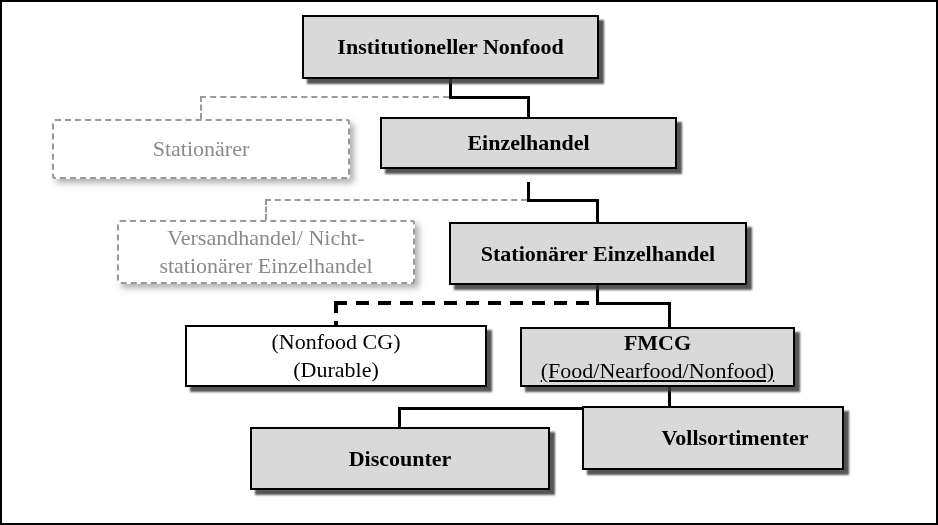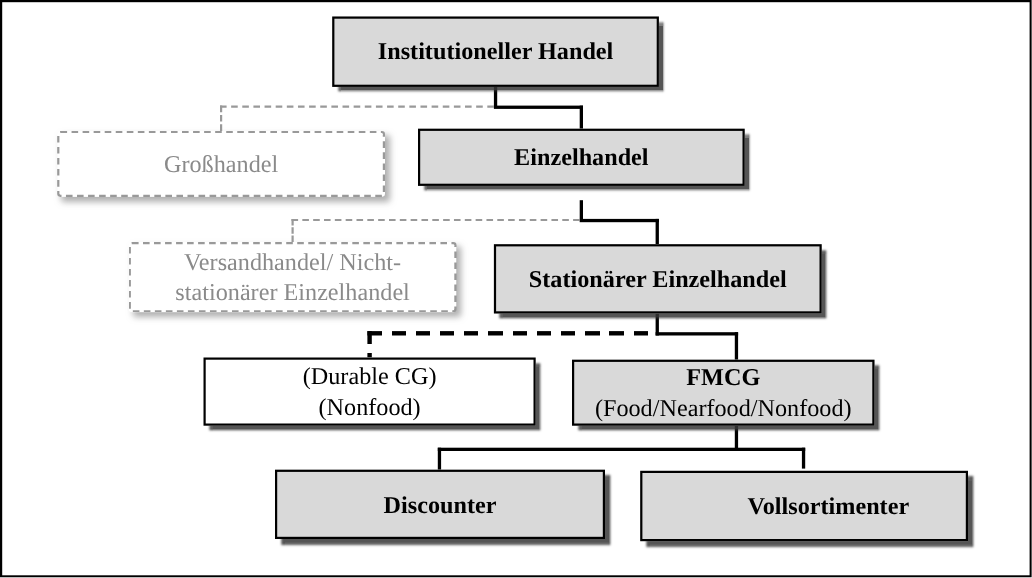--- a/index.html
+++ b/index.html
@@ -42,21 +42,21 @@
     box-shadow: 5px 5px 2px rgba(55,55,55,0.85);
   }
   .node.dashed {
     background: #ffffff;
     border: 2px dashed #999;
     border-radius: 3px;
     color: #8a8a8a;
     font-weight: normal;
     box-shadow: 4px 4px 6px rgba(150,150,150,0.75);
   }
-  .node .sub { font-weight: normal; }
+  .node .sub { font-weight: normal; text-decoration: underline; }
 
   
   .ln { position: absolute; z-index: 1; }
   .solid-h { height: 3px; background: #000; }
   .solid-v { width: 3px; background: #000; }
   .gdash-h { height: 0; border-top: 2px dashed #999; }
   .gdash-v { width: 0; border-left: 2px dashed #999; }
   .bdash-h {
     height: 4px;
     background: repeating-linear-gradient(to right, #000 0 13px, transparent 13px 22px);
@@ -91,51 +91,51 @@
 
   <div class="ln bdash-h" style="left:332px;top:299px;width:262px;"></div>
   <div class="ln bdash-v" style="left:332px;top:299px;height:24px;"></div>
 
   <div class="ln solid-v" style="left:666px;top:385px;height:23px;"></div>
   <div class="ln solid-h" style="left:396px;top:405px;width:334px;"></div>
   <div class="ln solid-v" style="left:396px;top:405px;height:20px;"></div>
   <div class="ln solid-v" style="left:727px;top:405px;height:19px;"></div>
 
   <div class="node solid-gray" style="left:300px;top:13px;width:297px;height:64px;">
-    <span>Institutioneller Handel</span>
+    <span>Institutioneller Nonfood</span>
   </div>
 
   <div class="node dashed" style="left:50px;top:117px;width:298px;height:60px;">
-    <span>Großhandel</span>
+    <span>Stationärer</span>
   </div>
 
   <div class="node solid-gray" style="left:378px;top:115px;width:297px;height:52px;">
     <span>Einzelhandel</span>
   </div>
 
   <div class="node dashed" style="left:115px;top:218px;width:298px;height:64px;">
     <span>Versandhandel/ Nicht-</span>
     <span>stationärer Einzelhandel</span>
   </div>
 
   <div class="node solid-gray" style="left:447px;top:220px;width:298px;height:63px;">
     <span>Stationärer Einzelhandel</span>
   </div>
 
   <div class="node solid-white" style="left:183px;top:323px;width:302px;height:62px;">
-    <span>(Durable CG)</span>
-    <span>(Nonfood)</span>
+    <span>(Nonfood CG)</span>
+    <span>(Durable)</span>
   </div>
 
   <div class="node solid-gray" style="left:518px;top:325px;width:275px;height:60px;">
     <span>FMCG</span>
     <span class="sub">(Food/Nearfood/Nonfood)</span>
   </div>
 
   <div class="node solid-gray" style="left:248px;top:425px;width:300px;height:63px;align-items:center;">
     <span>Discounter</span>
   </div>
 
-  <div class="node solid-gray" style="left:580px;top:426px;width:298px;height:64px;padding-left:44px;">
+  <div class="node solid-gray" style="left:580px;top:404px;width:262px;height:64px;padding-left:44px;">
     <span>Vollsortimenter</span>
   </div>
 
 </div>
 
 </body></html>

